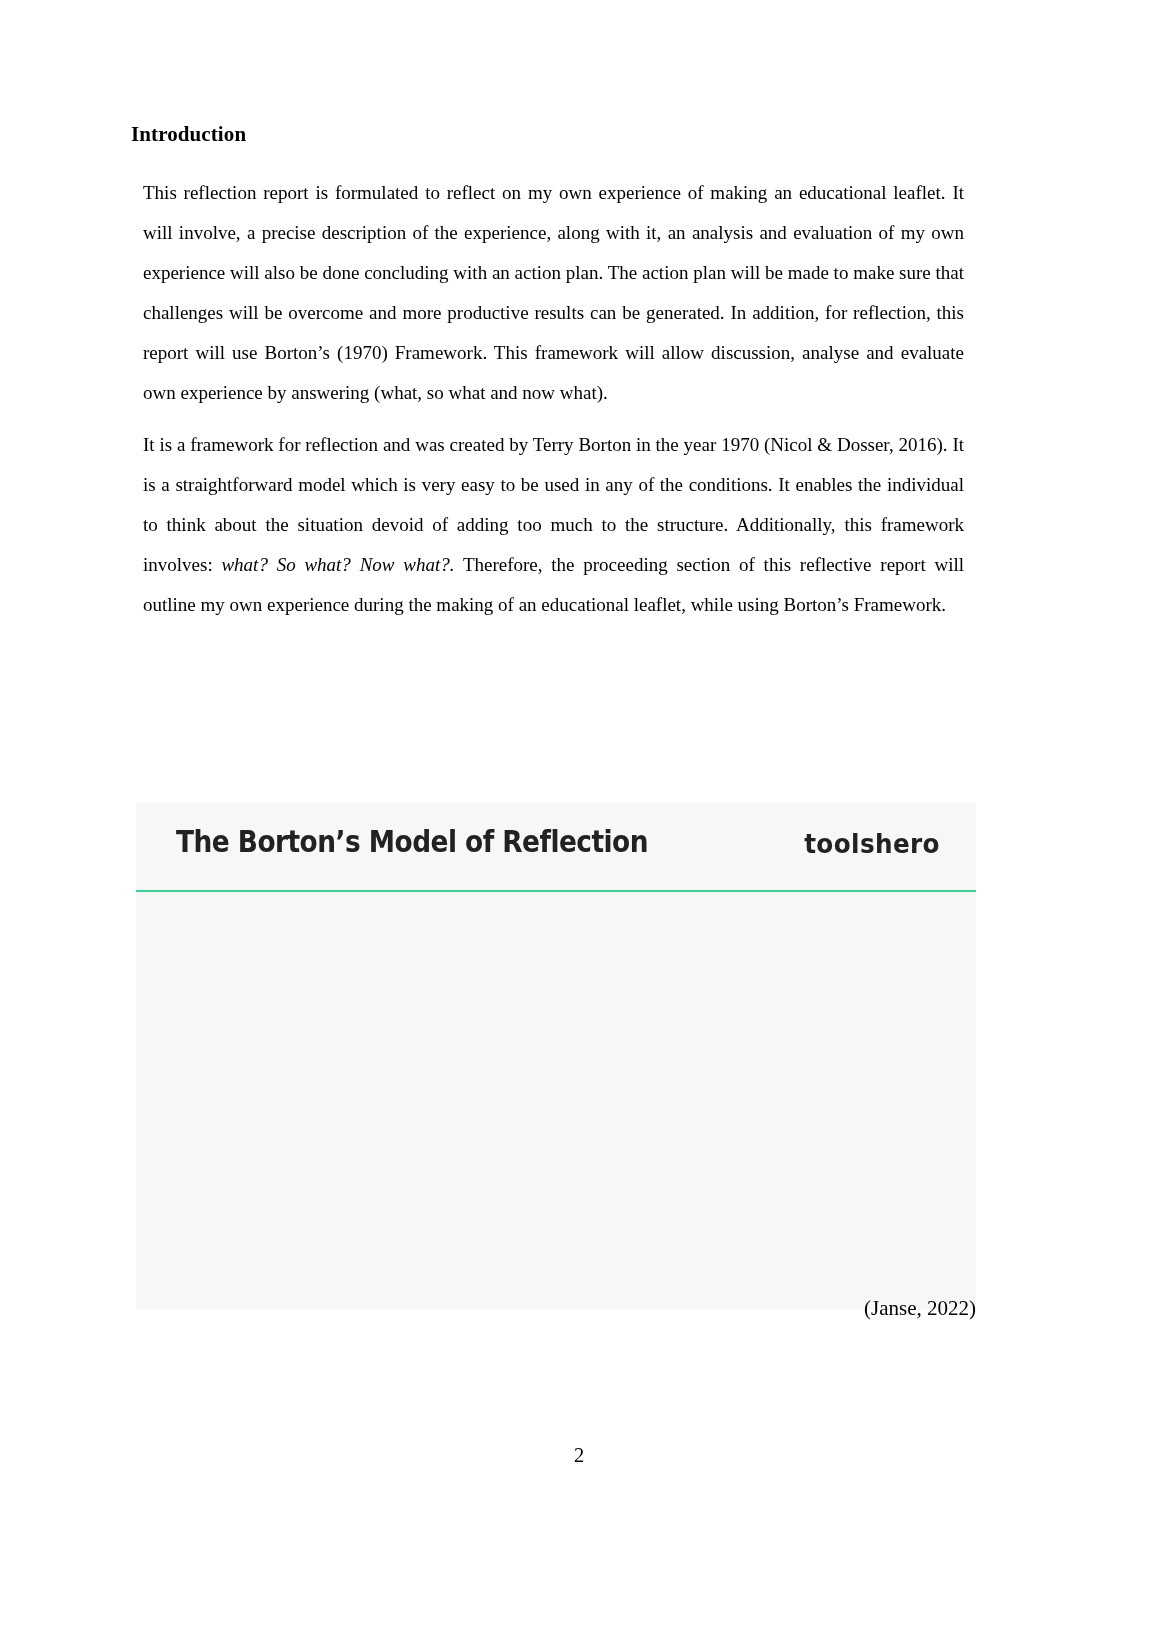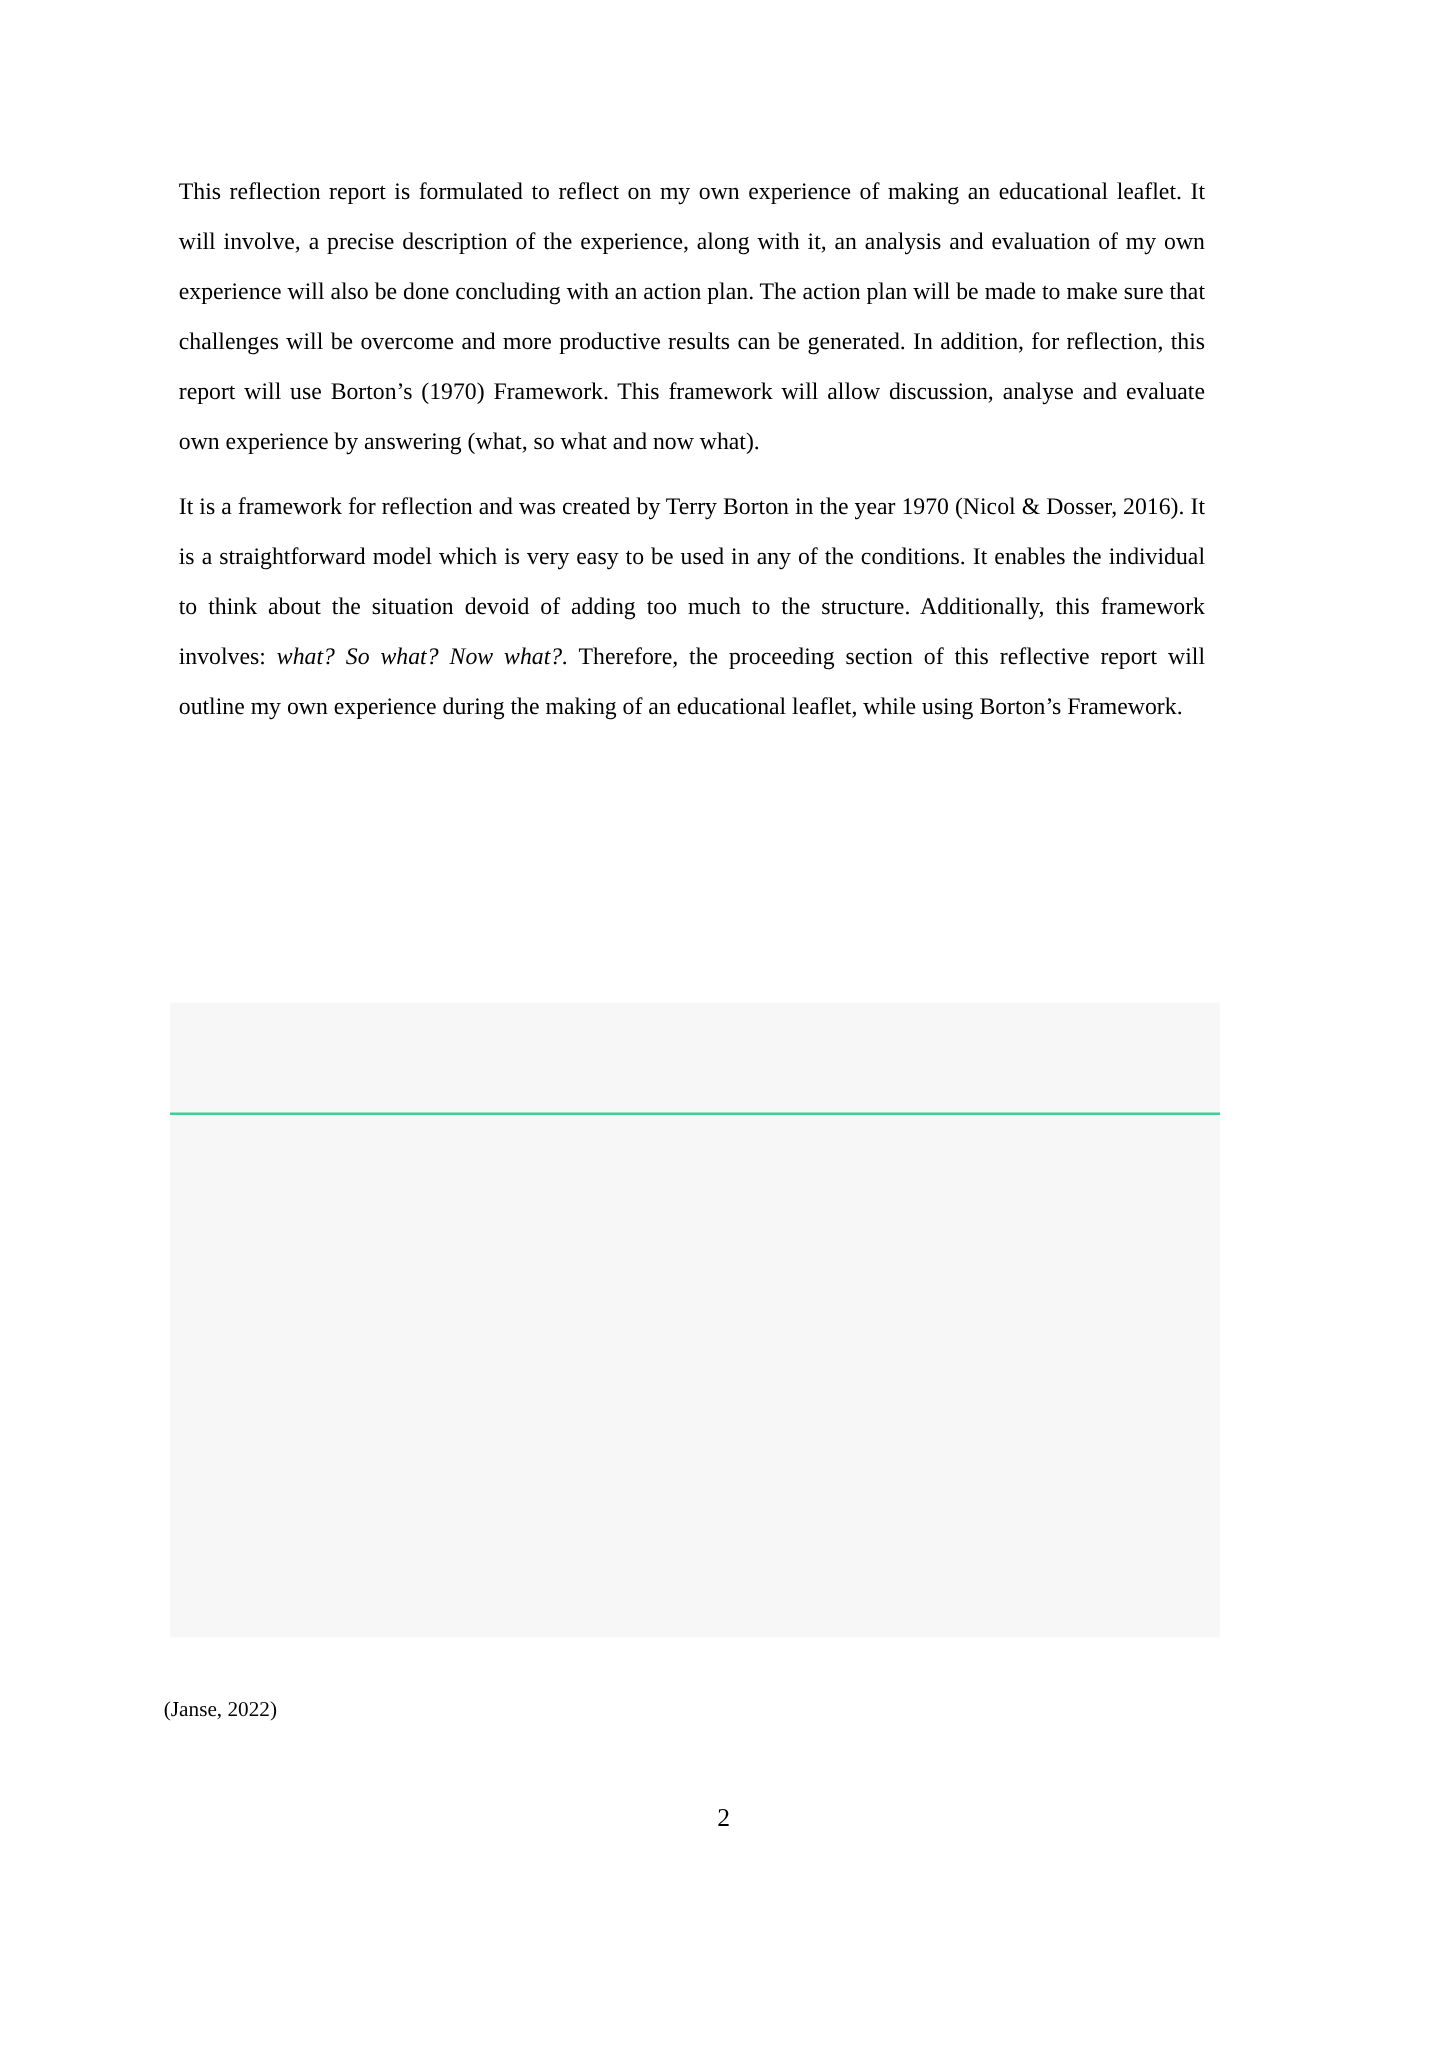--- a/index.html
+++ b/index.html
@@ -107,52 +107,57 @@
     font-family: "DejaVu Sans", "Liberation Sans", sans-serif;
     font-size: 17px;
     font-weight: 600;
     fill: #ffffff;
     letter-spacing: -0.2px;
   }
 
   .caption {
     position: absolute;
     left: 131px;
-    top: 1352px;
+    top: 1292px;
     width: 845px;
-    text-align: left;
-    font-size: 17px;
+    text-align: right;
+    font-size: 21px;
     line-height: 32px;
   }
   .page-number {
     position: absolute;
     left: 0;
     top: 1444px;
     width: 1158px;
     text-align: center;
     font-size: 20.5px;
   }
 </style>
 </head>
 <body>
 
 <div class="page">
 
   <div class="content">
 
+    <h2 class="heading">Introduction</h2>
 
     <p class="body-text">This reflection report is formulated to reflect on my own experience of making an educational leaflet. It will involve, a precise description of the experience, along with it, an analysis and evaluation of my own experience will also be done concluding with an action plan. The action plan will be made to make sure that challenges will be overcome and more productive results can be generated. In addition, for reflection, this report will use Borton’s (1970) Framework. This framework will allow discussion, analyse and evaluate own experience by answering (what, so what and now what).</p>
 
 
     <p class="body-text"><span>It is a framework for reflection and was created by Terry Borton in the year 1970 (Nicol &amp; Dosser, 2016). It is a straightforward model which is very easy to be used in any of the conditions. It enables the individual to think about the situation devoid of adding too much to the structure. Additionally, this framework involves: </span><em>what? So what? Now what?.</em><span> Therefore, the proceeding section of this reflective report will outline my own experience during the making of an educational leaflet, while using Borton’s Framework.</span></p>
 
   </div>
 
   <div class="figure">
 
+    <div class="fig-header">
+      <div class="fig-title">The Borton’s Model of Reflection</div>
+      <div class="fig-logo">toolshero</div>
+    </div>
 
     <div class="fig-rule"></div>
 
 
   </div>
 
   <div class="caption">(Janse, 2022)</div>
 
   <div class="page-number">2</div>
 

